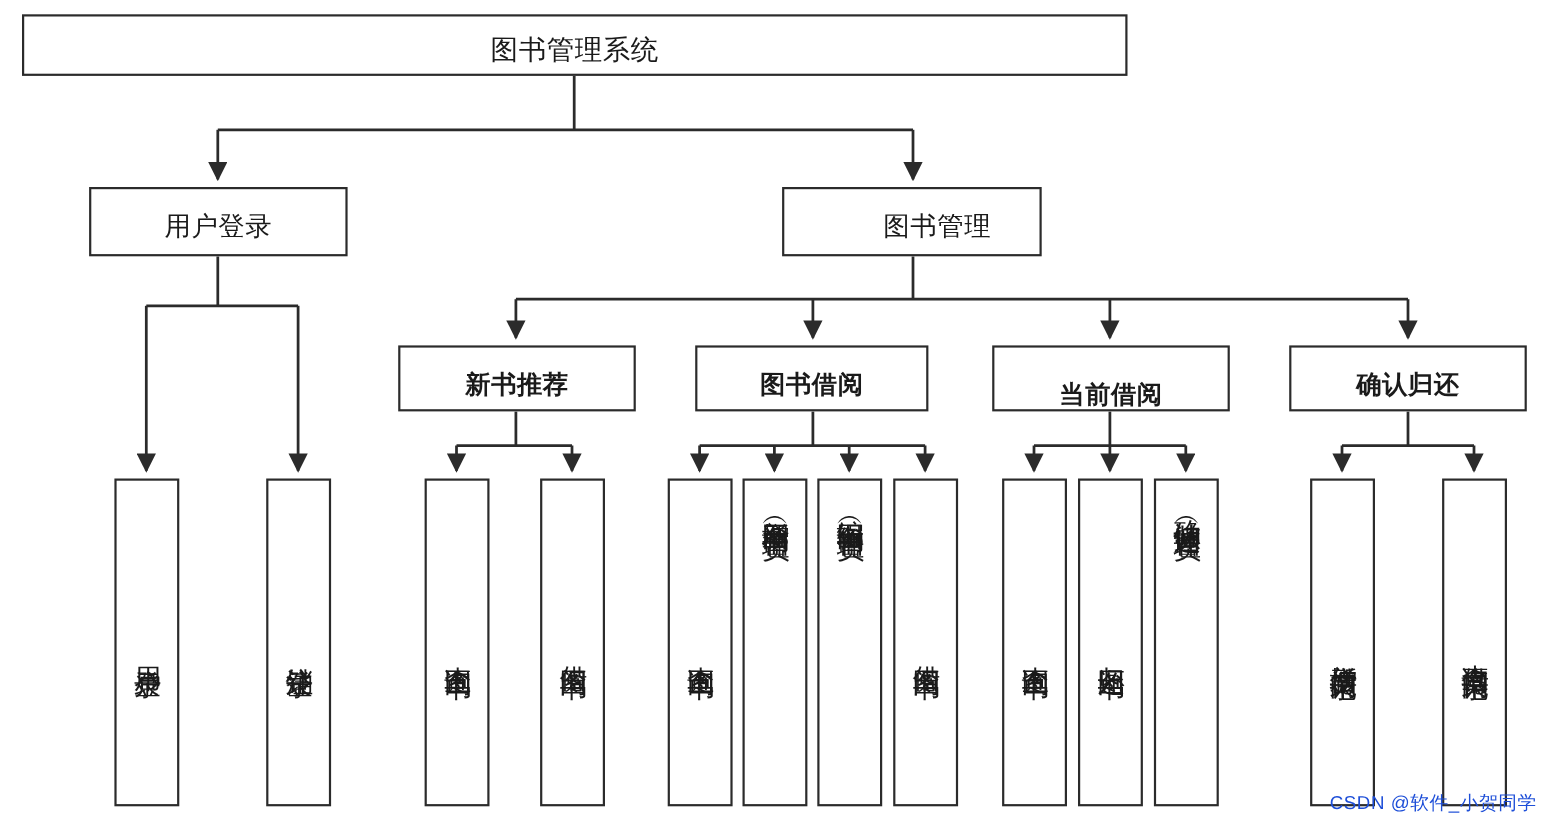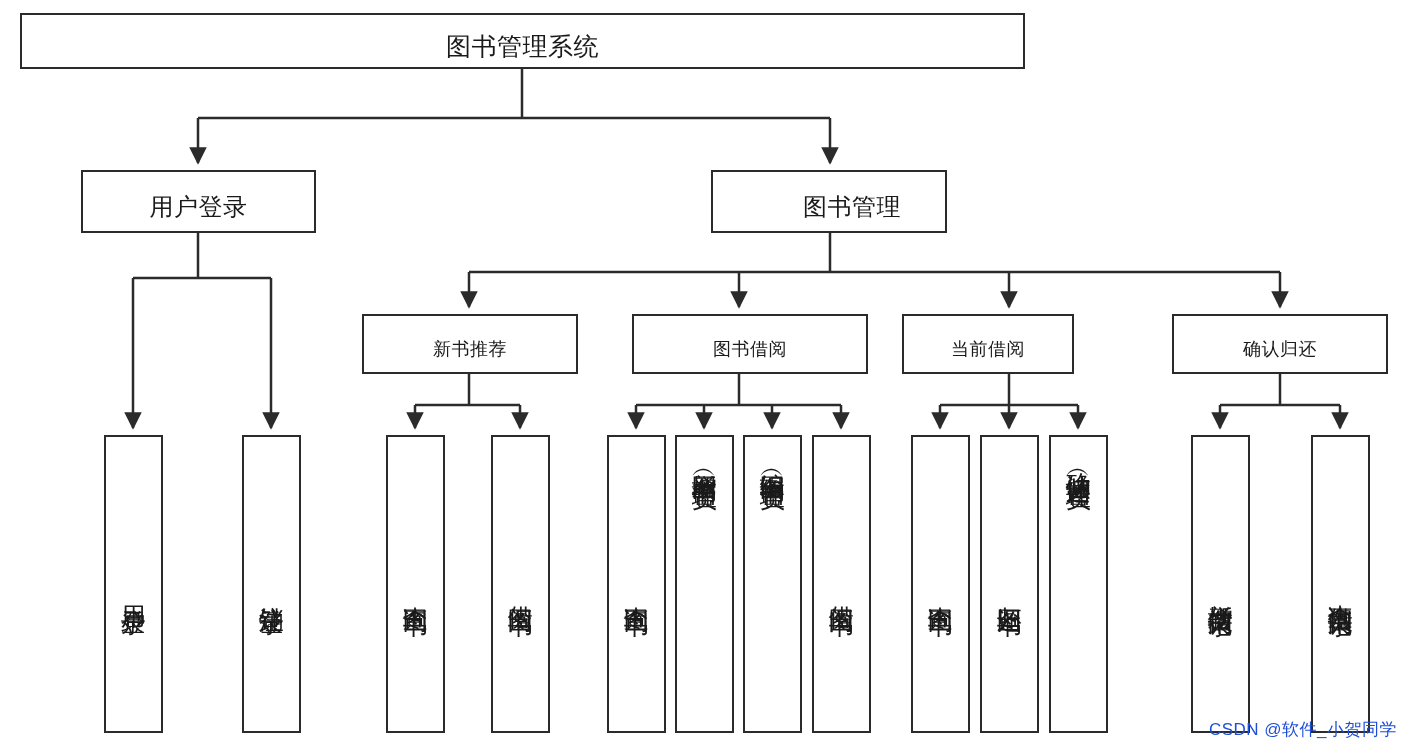--- a/index.html
+++ b/index.html
@@ -59,21 +59,22 @@
   }
   .node.lvl2 .label {
     font-size: 24px;
   }
   
   .node.lvl3 {
     top: 314px;
     height: 60px;
   }
   .node.lvl3 .label {
-    font-size: 18px;
+    font-size: 23px;
+    font-weight: bold;
   }
   
   .node.leaf {
     top: 435px;
     height: 298px;
     align-items: flex-start;
     justify-content: center;
     padding-top: 4px;
   }
   .node.leaf .label {
@@ -161,24 +162,24 @@
   <div class="node lvl2" style="left:81px;width:235px;">
     <span class="label">用户登录</span>
   </div>
   <div class="node lvl2" style="left:711px;width:236px;padding-left:46px;">
     <span class="label">图书管理</span>
   </div>
 
   <div class="node lvl3" style="left:362px;width:216px;">
     <span class="label">新书推荐</span>
   </div>
-  <div class="node lvl3" style="left:632px;width:236px;">
+  <div class="node lvl3" style="left:632px;width:212px;">
     <span class="label">图书借阅</span>
   </div>
-  <div class="node lvl3" style="left:902px;width:172px;">
+  <div class="node lvl3" style="left:902px;width:216px;align-items:flex-end;">
     <span class="label">当前借阅</span>
   </div>
   <div class="node lvl3" style="left:1172px;width:216px;">
     <span class="label">确认归还</span>
   </div>
 
   <div class="node leaf centered" style="left:104px;width:59px;">
     <span class="label">用户登录</span>
   </div>
   <div class="node leaf centered" style="left:242px;width:59px;">

